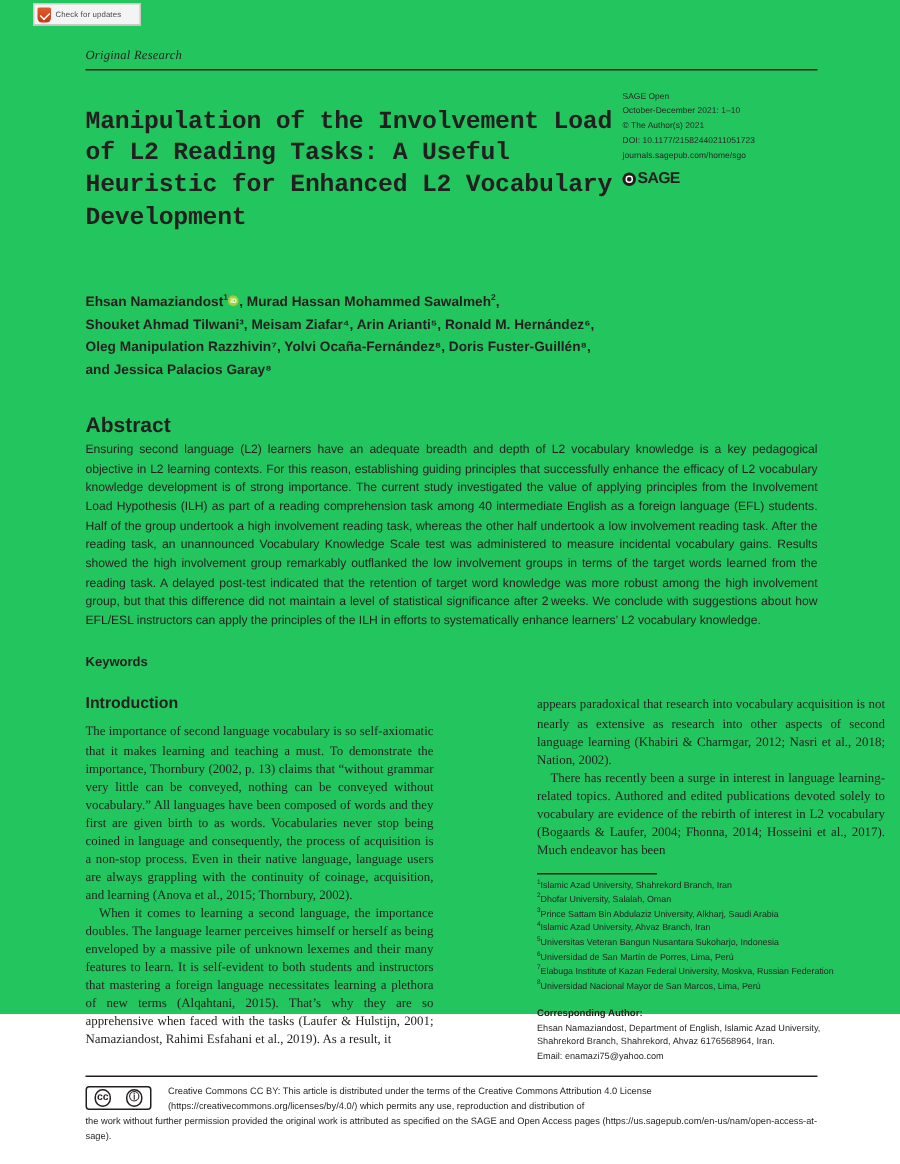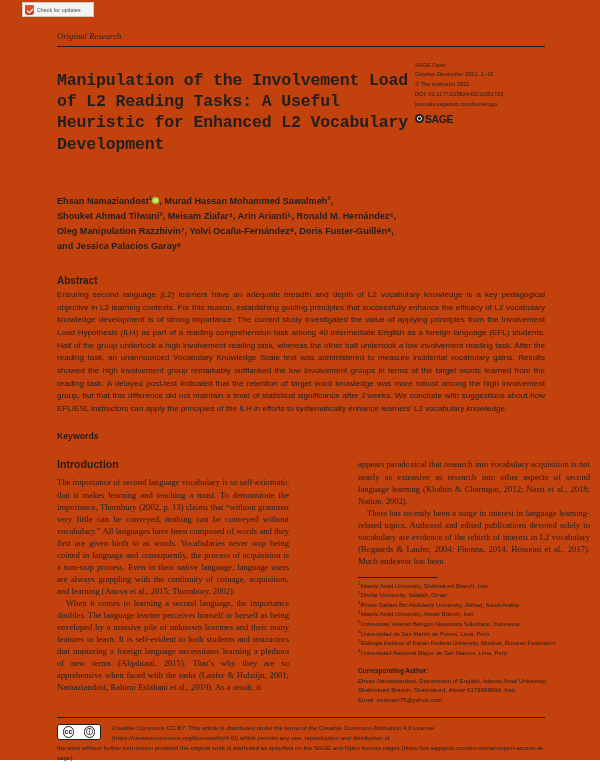--- a/index.html
+++ b/index.html
@@ -11,22 +11,22 @@
     width: 600px;
     height: 776px;
     font-family: "Liberation Serif", serif;
     color: #231f20;
     position: relative;
     overflow: hidden;
   }
   .page {
     position: relative;
     width: 600px;
-    height: 760px;
-    background: #c2410c;
+    height: 676px;
+    background: #22c55e;
   }
 
   
   .crossmark {
     position: absolute;
     left: 22px;
     top: 2px;
     width: 72px;
     height: 15px;
     border: 1px solid #c9c9c9;
@@ -108,20 +108,21 @@
     padding-top: 2px;
     font-family: "Liberation Sans", sans-serif;
     font-size: 5.6px;
     line-height: 1.78;
     color: #231f20;
     letter-spacing: 0.05px;
   }
   .sage-logo {
     margin-top: 4px;
     display: flex;
+    align-items: center;
     gap: 1px;
   }
   .sage-mark {
     width: 9px;
     height: 9px;
     border-radius: 50%;
     background: #231f20;
     position: relative;
     flex: 0 0 auto;
   }
@@ -181,21 +182,21 @@
     font-size: 4.4px;
     color: #fff;
     font-weight: bold;
     font-family: "Liberation Sans", sans-serif;
   }
 
   
   .sec-head {
     font-family: "Liberation Sans", sans-serif;
     font-weight: bold;
-    font-size: 10px;
+    font-size: 14px;
     color: #231f20;
     margin-top: 22px;
     margin-bottom: 3px;
   }
   .abstract-body {
     font-family: "Liberation Sans", sans-serif;
     font-size: 8.1px;
     line-height: 1.56;
     text-align: justify;
     color: #231f20;

